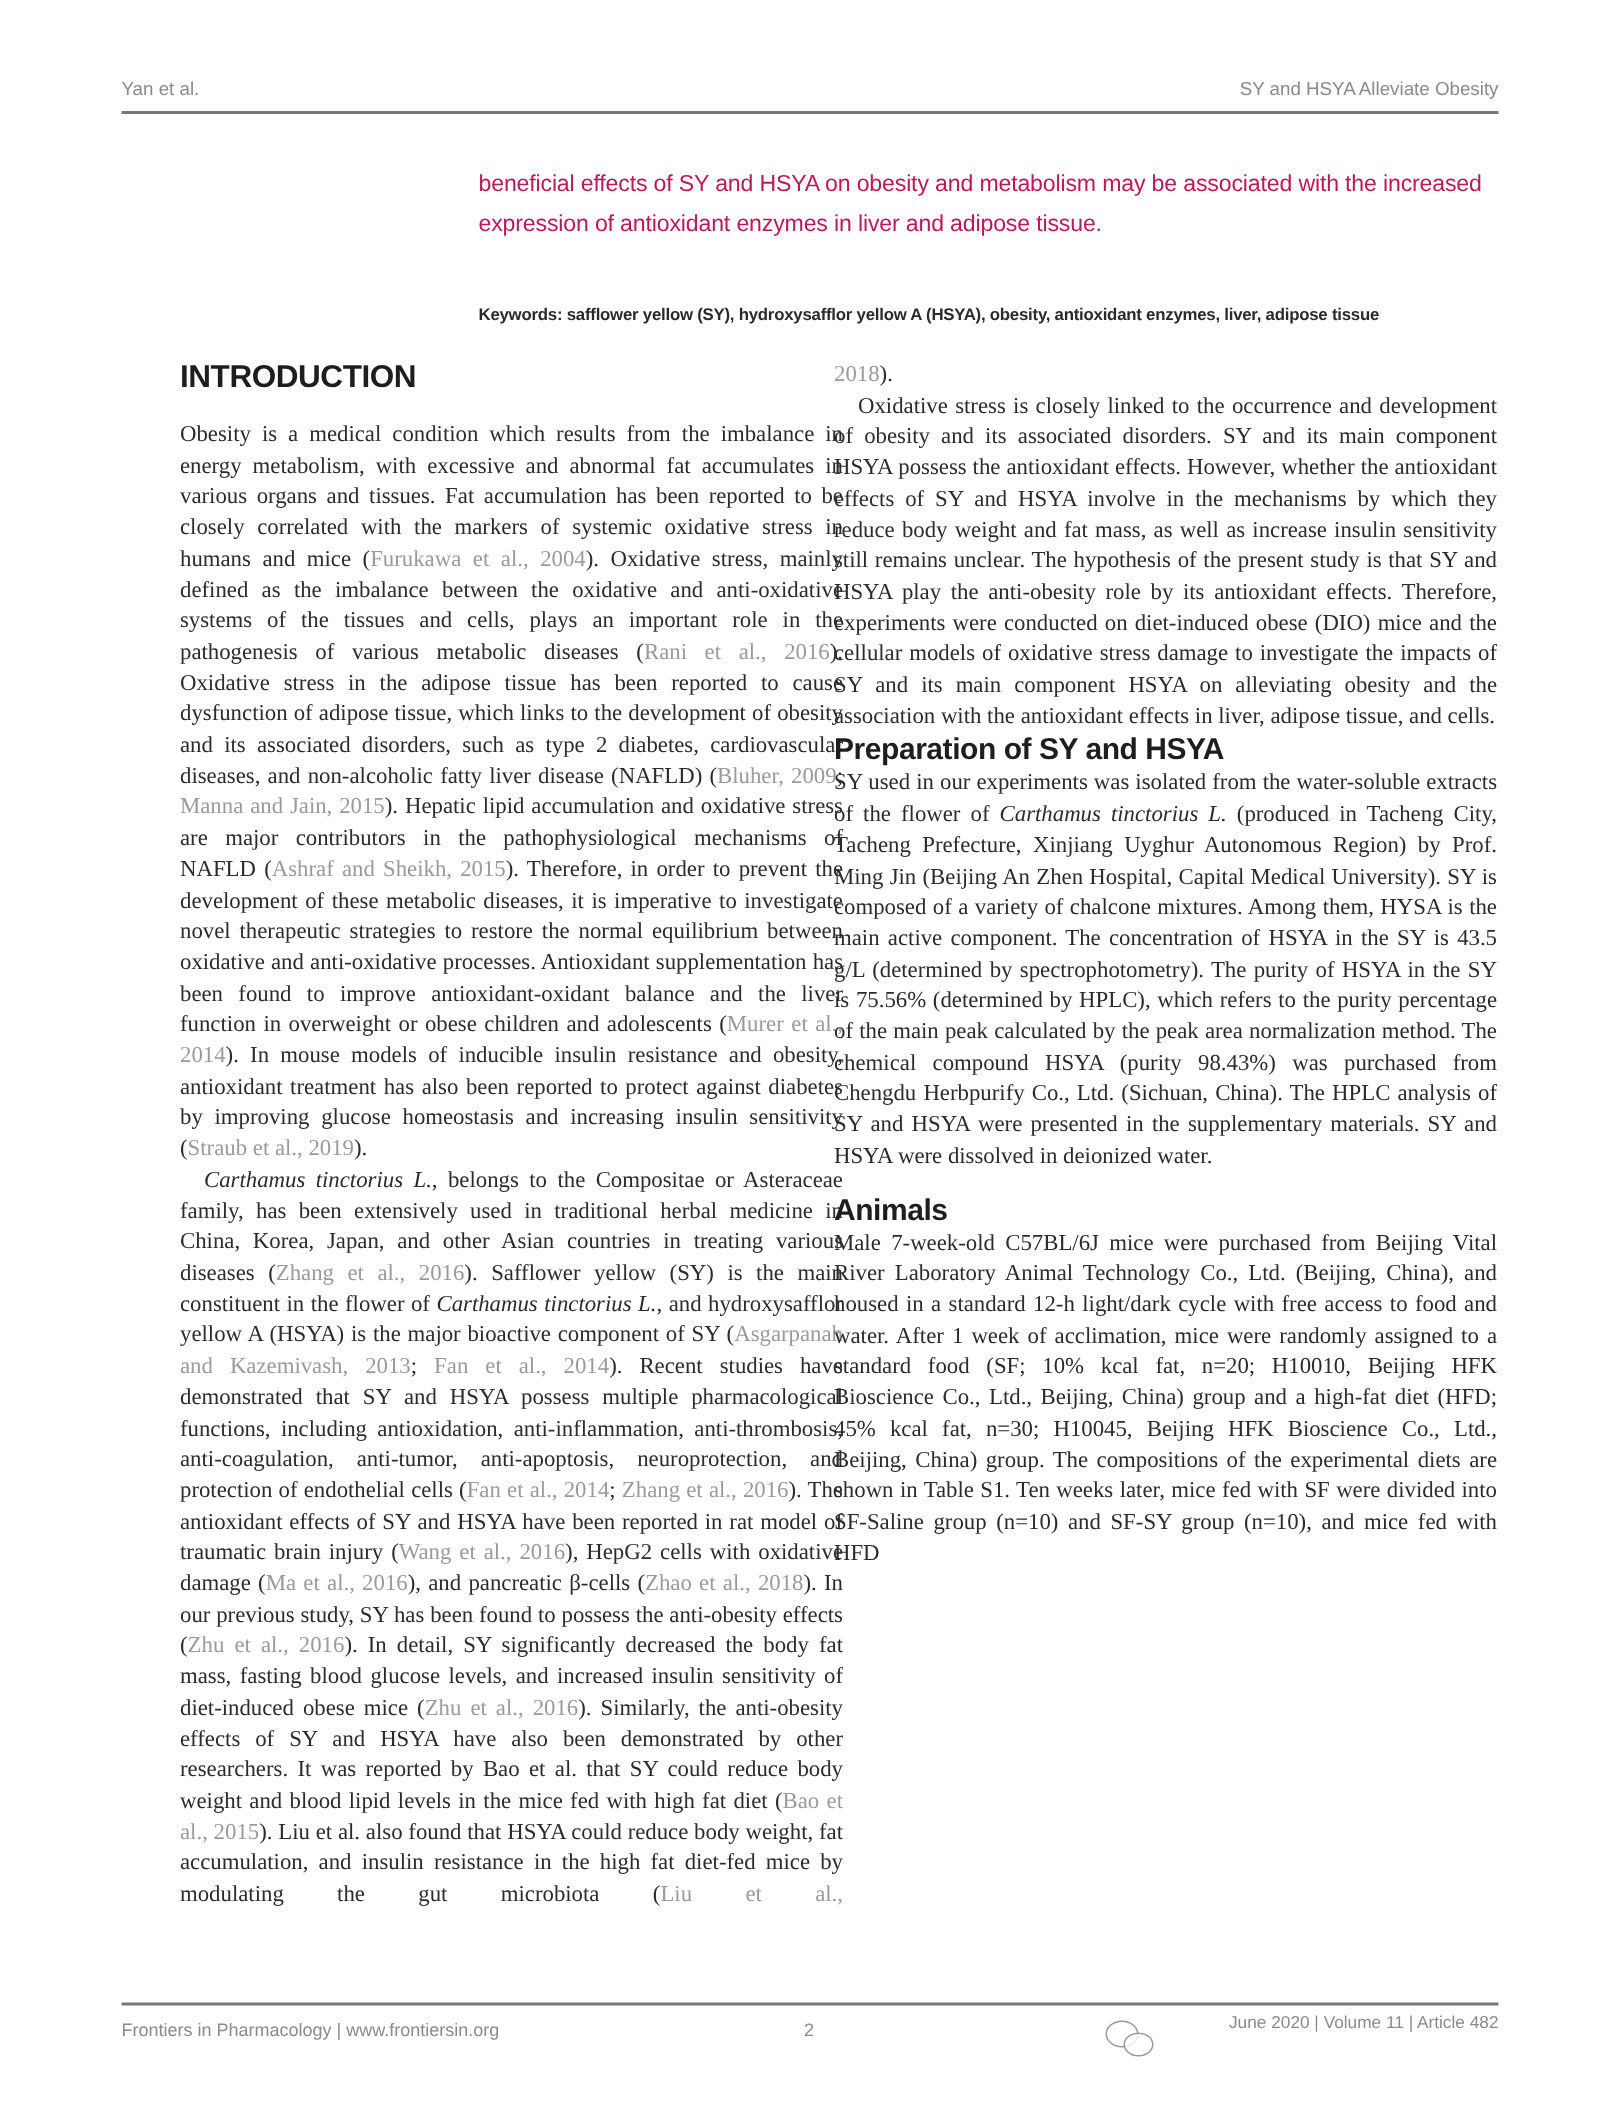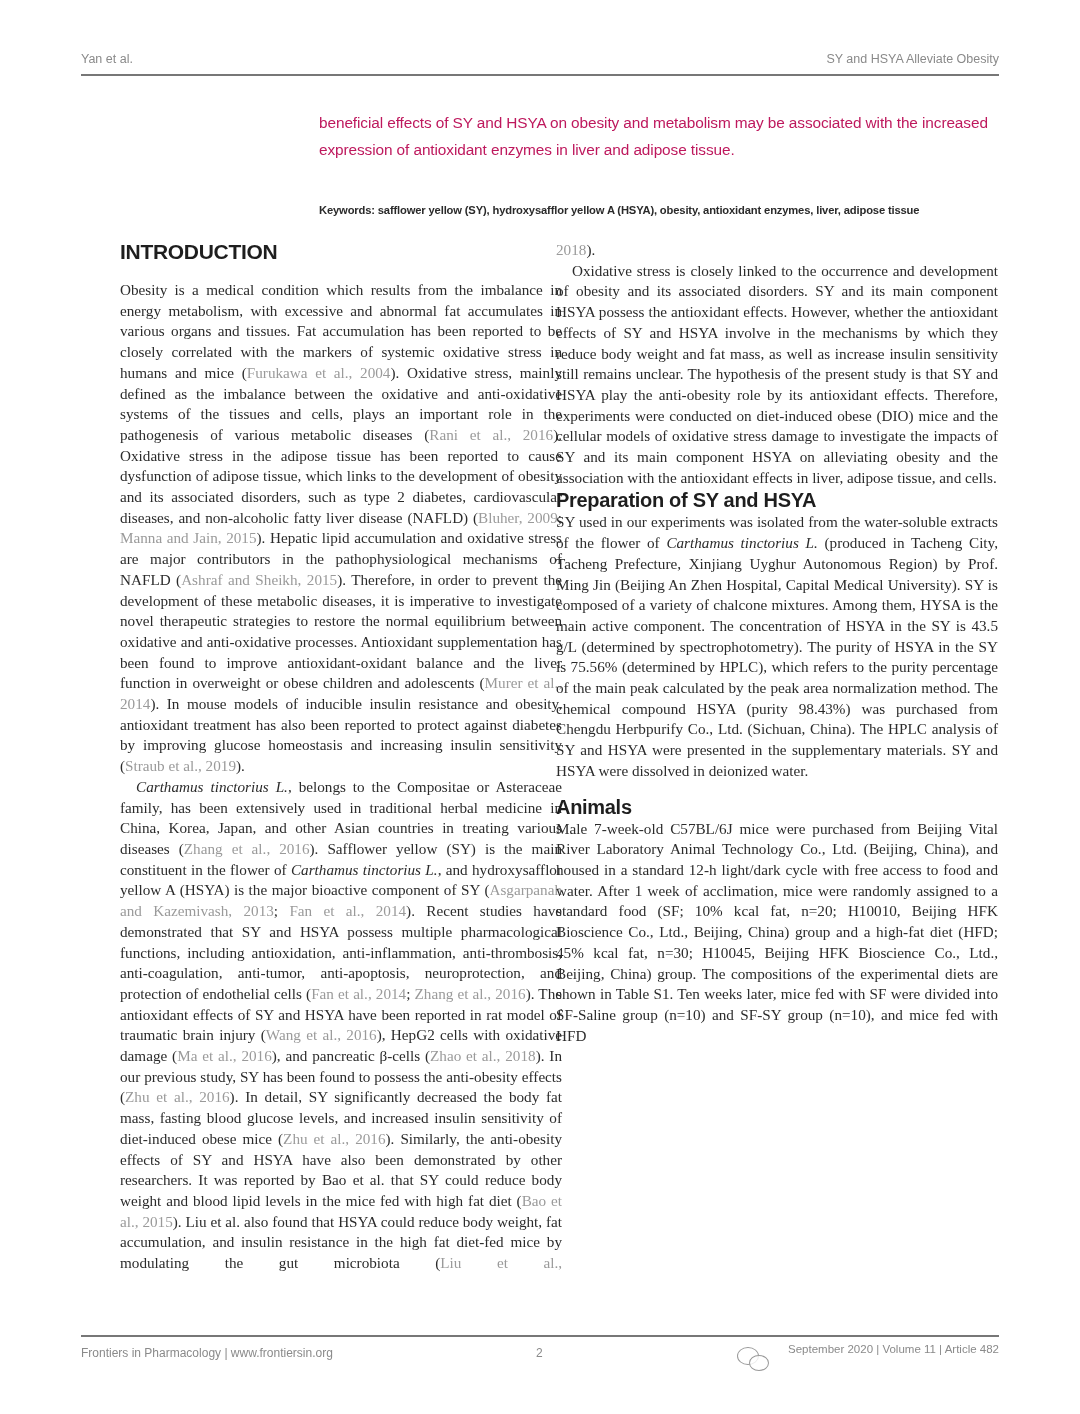--- a/index.html
+++ b/index.html
@@ -79,21 +79,21 @@
   <div class="h2 prep-title">Preparation of SY and HSYA</div>
   <p>SY used in our experiments was isolated from the water-soluble extracts of the flower of <em>Carthamus tinctorius L.</em> (produced in Tacheng City, Tacheng Prefecture, Xinjiang Uyghur Autonomous Region) by Prof. Ming Jin (Beijing An Zhen Hospital, Capital Medical University). SY is composed of a variety of chalcone mixtures. Among them, HYSA is the main active component. The concentration of HSYA in the SY is 43.5 g/L (determined by spectrophotometry). The purity of HSYA in the SY is 75.56% (determined by HPLC), which refers to the purity percentage of the main peak calculated by the peak area normalization method. The chemical compound HSYA (purity 98.43%) was purchased from Chengdu Herbpurify Co., Ltd. (Sichuan, China). The HPLC analysis of SY and HSYA were presented in the supplementary materials. SY and HSYA were dissolved in deionized water.</p>
   <div class="h2 animals-title">Animals</div>
   <p>Male 7-week-old C57BL/6J mice were purchased from Beijing Vital River Laboratory Animal Technology Co., Ltd. (Beijing, China), and housed in a standard 12-h light/dark cycle with free access to food and water. After 1 week of acclimation, mice were randomly assigned to a standard food (SF; 10% kcal fat, n=20; H10010, Beijing HFK Bioscience Co., Ltd., Beijing, China) group and a high-fat diet (HFD; 45% kcal fat, n=30; H10045, Beijing HFK Bioscience Co., Ltd., Beijing, China) group. The compositions of the experimental diets are shown in <strong>Table S1</strong>. Ten weeks later, mice fed with SF were divided into SF-Saline group (n=10) and SF-SY group (n=10), and mice fed with HFD</p>
 </div>
 
 <div class="foot-rule"></div>
 <div class="footer">
   <span class="left">Frontiers in Pharmacology | www.frontiersin.org</span>
   <span class="center">2</span>
-  <span class="right">September 2020 | Volume 11 | Article 482</span>
+  <span class="right">June 2020 | Volume 11 | Article 482</span>
 </div>
 
 <div class="watermark">
   <span class="wechat-icon">
       <span class="b1"></span>
       <span class="b2"></span>
     </span>
 </div>
 
 </body></html>

